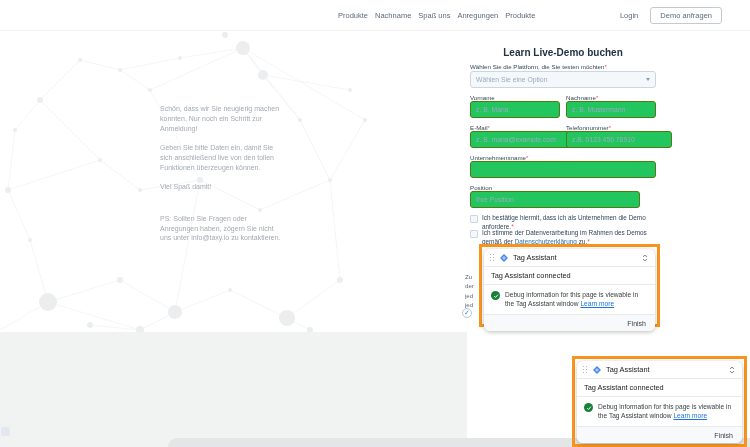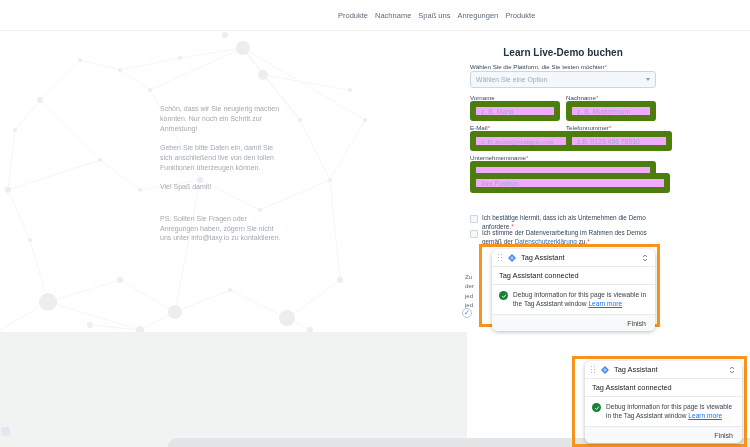--- a/index.html
+++ b/index.html
@@ -41,22 +41,22 @@
     background:#dde4ef;opacity:.7;
   }
   
   .form-title{
     position:absolute;left:470px;top:47px;width:186px;text-align:center;
     font-size:10px;font-weight:bold;color:#213343;
   }
   .flabel{position:absolute;font-size:6.2px;color:#33475b;white-space:nowrap;}
   .req{color:#f2545b;}
   .finput{
-    position:absolute;height:17px;box-sizing:border-box;background:#f0abfc;
-    border:6px solid #4d7c0f;border-radius:3px;font-size:6.8px;color:#33475b;
+    position:absolute;height:17px;box-sizing:border-box;background:#22c55e;
+    border:1px solid #4d7c0f;border-radius:3px;font-size:6.8px;color:#33475b;
     padding:4px 5px;font-family:"Liberation Sans",sans-serif;outline:none;
   }
   .finput::placeholder{color:#99acc2;opacity:1;}
   .fselect{
     position:absolute;height:17px;box-sizing:border-box;background:#f5f8fa;
     border:1px solid #cbd6e2;border-radius:3px;font-size:6.8px;color:#99acc2;
     display:flex;align-items:center;padding:0 5px;cursor:pointer;
   }
   .fselect .chev{
     margin-left:auto;width:0;height:0;border-left:2.5px solid transparent;
@@ -76,21 +76,21 @@
   .frag-check{
     position:absolute;left:462px;top:308px;width:8px;height:8px;border-radius:50%;
     border:1px solid #b9c6d4;background:#fff;color:#4285f4;font-size:7px;
     line-height:8px;text-align:center;overflow:hidden;
   }
   
   .annot{position:absolute;border:3px solid #f7941d;z-index:5;background:transparent;}
   .annot1{left:479px;top:244px;width:175px;height:77px;}
   .annot2{left:572px;top:356px;width:169px;height:85px;}
   .ta-card{
-    position:absolute;left:10px;top:2px;right:2px;background:#fff;border-radius:6px;
+    position:absolute;left:2px;top:2px;right:2px;background:#fff;border-radius:6px;
     box-shadow:0 1px 4px rgba(60,64,67,.35);overflow:hidden;font-size:7px;color:#3c4043;
   }
   .ta-header{display:flex;align-items:center;height:17px;padding:0 6px;border-bottom:1px solid #e8eaed;gap:4px;}
   .drag-dots{display:grid;grid-template-columns:repeat(2,2px);grid-auto-rows:2px;gap:1px;cursor:grab;}
   .drag-dots i{width:1.3px;height:1.3px;border-radius:50%;background:#9aa0a6;display:block;}
   .ta-title{font-size:7.4px;color:#202124;}
   .ta-collapse{margin-left:auto;cursor:pointer;display:flex;align-items:center;}
   .ta-connected{font-size:7.4px;font-weight:normal;color:#202124;padding:4px 7px 4px 7px;border-bottom:1px solid #e8eaed;}
   .ta-body{display:flex;gap:5px;padding:5px 7px 6px 7px;}
   .ok-circle{
@@ -108,20 +108,24 @@
 </head>
 <body>
 
 <div class="header">
   <div class="nav">
     <span class="nav-item">Produkte</span>
     <span class="nav-item">Nachname</span>
     <span class="nav-item">Spaß uns</span>
     <span class="nav-item">Anregungen</span>
     <span class="nav-item">Produkte</span>
+  </div>
+  <div class="nav-right">
+    <span class="nav-item">Login</span>
+    <button class="demo-btn">Demo anfragen</button>
   </div>
 </div>
 
 <div class="left-panel">
   <svg width="370" height="302" viewBox="0 0 370 302">
     <g stroke="#ecefF1" stroke-width="0.6" fill="none">
       <path d="M243 18 L263 45 M243 18 L180 28 M243 18 L150 60 M243 18 L300 90 M263 45 L300 90 M263 45 L350 60 M180 28 L120 40 M120 40 L80 30 M80 30 L40 70 M40 70 L15 100 M15 100 L8 160 M8 160 L30 210 M30 210 L48 272 M48 272 L120 250 M120 250 L175 282 M175 282 L230 260 M230 260 L287 288 M287 288 L340 250 M340 250 L330 150 M330 150 L300 90 M200 150 L140 160 M140 160 L100 130 M100 130 L40 70 M200 150 L260 180 M260 180 L330 150 M200 150 L175 282 M48 272 L140 300 M140 300 L90 295 M8 160 L100 130 M150 60 L120 40 M243 18 L365 90 M365 90 L330 150 M48 272 L0 300 M287 288 L310 300 M175 282 L140 300 M200 150 L150 60"></path>
     </g>
     <g fill="#ebedef">
       <circle cx="243" cy="18" r="7"></circle>
@@ -182,30 +186,30 @@
 </div>
 <input class="finput" style="left: 470px; top: 101px; width: 90px;" placeholder="z. B. Maria">
 <input class="finput" style="left: 566px; top: 101px; width: 90px;" placeholder="z. B. Mustermann">
 
 <div class="flabel" style="left:470px;top:124px;">
   <span>E-Mail</span><span class="req">*</span>
 </div>
 <div class="flabel" style="left:566px;top:124px;">
   <span>Telefonnummer</span><span class="req">*</span>
 </div>
-<input class="finput" style="left: 470px; top: 131px; width: 106px; font-family: Liberation Serif, serif;" placeholder="z. B. maria@example.com">
+<input class="finput" style="left: 470px; top: 131px; width: 106px;" placeholder="z. B. maria@example.com">
 <input class="finput" style="left: 566px; top: 131px; width: 106px;" placeholder="z.B. 0123 456 78910">
 
 <div class="flabel" style="left:470px;top:154px;">
   <span>Unternehmensname</span><span class="req">*</span>
 </div>
 <input class="finput" style="left: 470px; top: 161px; width: 186px;">
 
 <div class="flabel" style="left:470px;top:184px;">Position</div>
-<input class="finput" style="left: 470px; top: 173px; width: 200px;" placeholder="Ihre Position">
+<input class="finput" style="left: 470px; top: 191px; width: 170px;" placeholder="Ihre Position">
 
 <div class="cbrow" style="top:214px;">
   <span class="cbox"></span>
   <span>
     <span>Ich bestätige hiermit, dass ich als Unternehmen die Demo anfordere.</span><span class="req">*</span>
   </span>
 </div>
 
 <div class="cbrow" style="top:229px;">
   <span class="cbox"></span>

